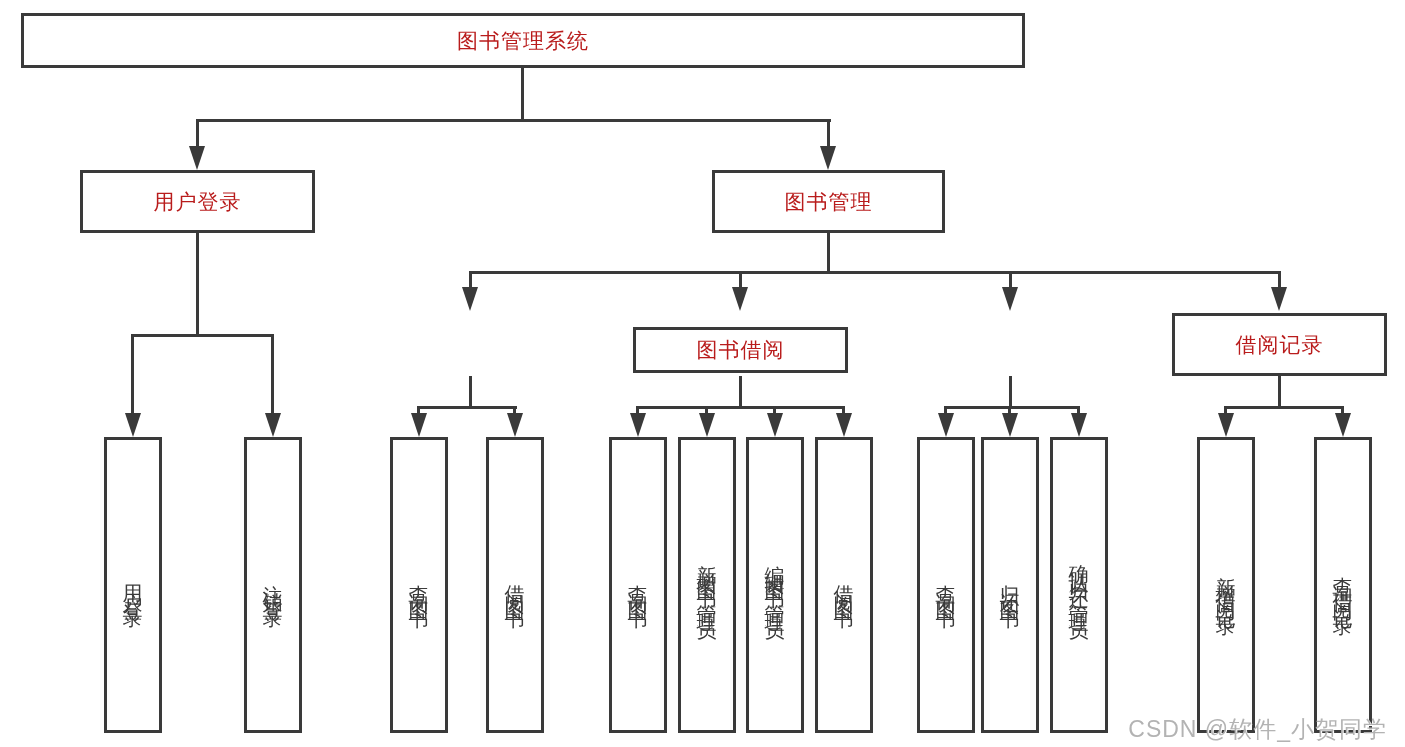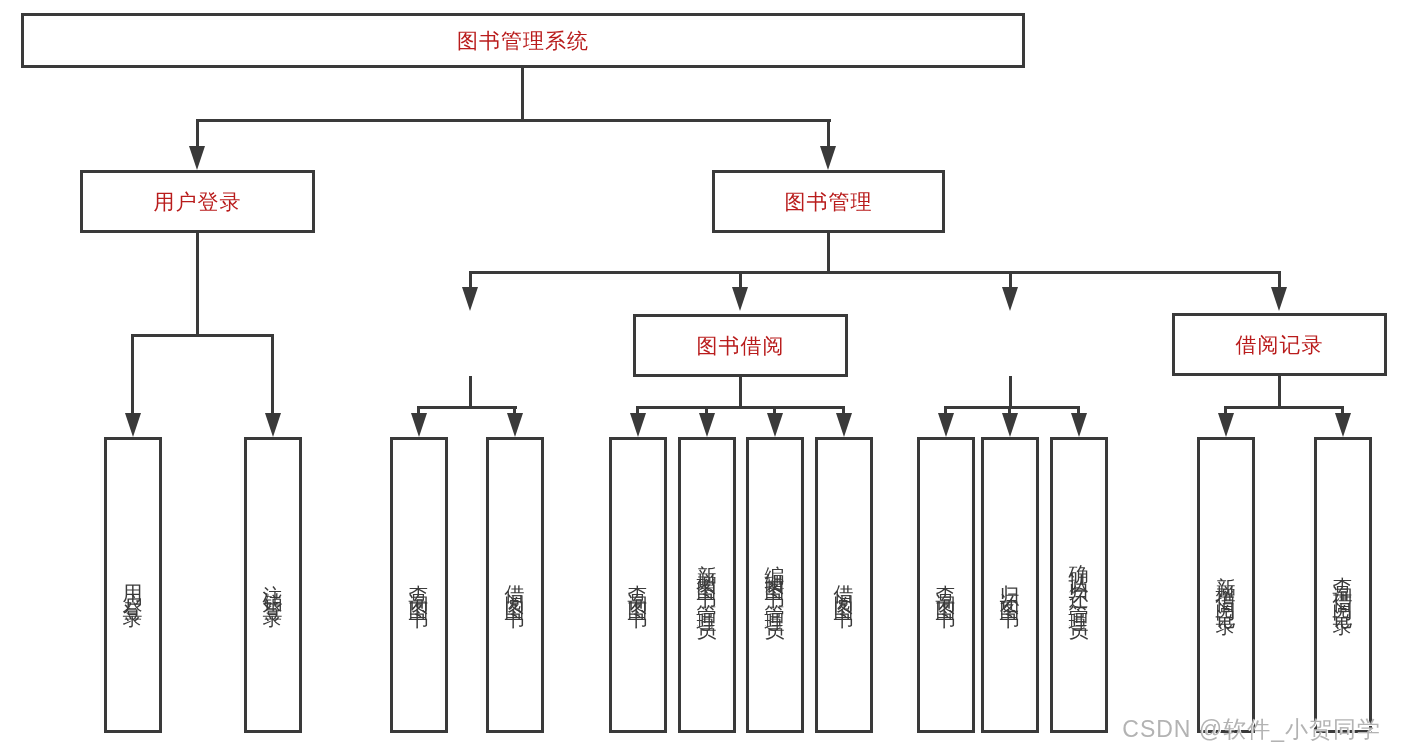--- a/index.html
+++ b/index.html
@@ -48,21 +48,21 @@
   .hline { position: absolute; height: 3px; background: #3a3a3a; }
   .arrow {
     position: absolute;
     width: 0; height: 0;
     border-left: 8px solid transparent;
     border-right: 8px solid transparent;
     border-top: 24px solid #3a3a3a;
   }
   .watermark {
     position: absolute;
-    right: 24px;
+    right: 18px;
     top: 714px;
     font-size: 23px;
     color: #b3b3b3;
     text-shadow: 1px 1px 0 #ffffff;
     letter-spacing: 1px;
     pointer-events: none;
   }
 </style>
 </head>
 <body>
@@ -98,21 +98,21 @@
   <div class="hline" style="left:469px; top:271px; width:812px;"></div>
   <div class="vline" style="left:469px; top:271px; height:18px;"></div>
   <div class="arrow" style="left:462px; top:287px;"></div>
   <div class="vline" style="left:739px; top:271px; height:18px;"></div>
   <div class="arrow" style="left:732px; top:287px;"></div>
   <div class="vline" style="left:1009px; top:271px; height:18px;"></div>
   <div class="arrow" style="left:1002px; top:287px;"></div>
   <div class="vline" style="left:1278px; top:271px; height:18px;"></div>
   <div class="arrow" style="left:1271px; top:287px;"></div>
 
-  <div class="node" style="left:633px; top:314px; width:215px; height:63px;">
+  <div class="node" style="left:633px; top:327px; width:215px; height:46px;">
     <span>图书借阅</span>
   </div>
   <div class="node" style="left:1172px; top:313px; width:215px; height:63px;">
     <span>借阅记录</span>
   </div>
 
   <div class="vline" style="left:469px; top:376px; height:33px;"></div>
   <div class="hline" style="left:417px; top:406px; width:100px;"></div>
   <div class="vline" style="left:417px; top:406px; height:9px;"></div>
   <div class="arrow" style="left:411px; top:413px;"></div>

